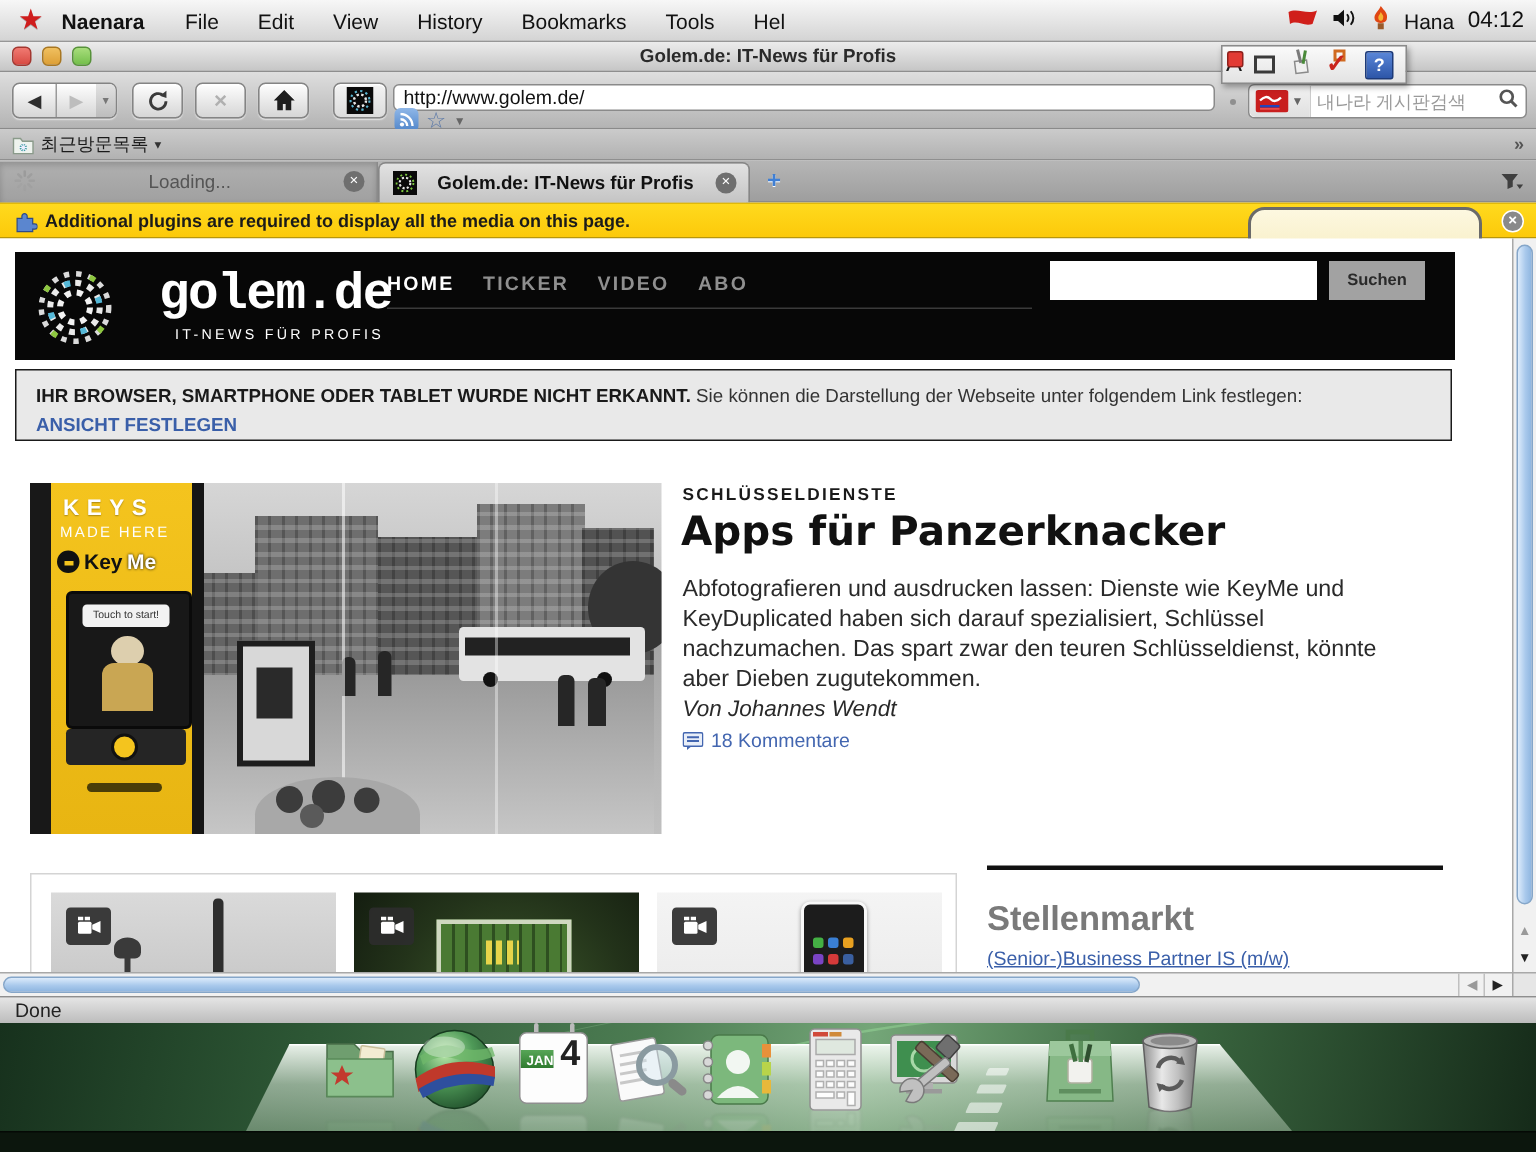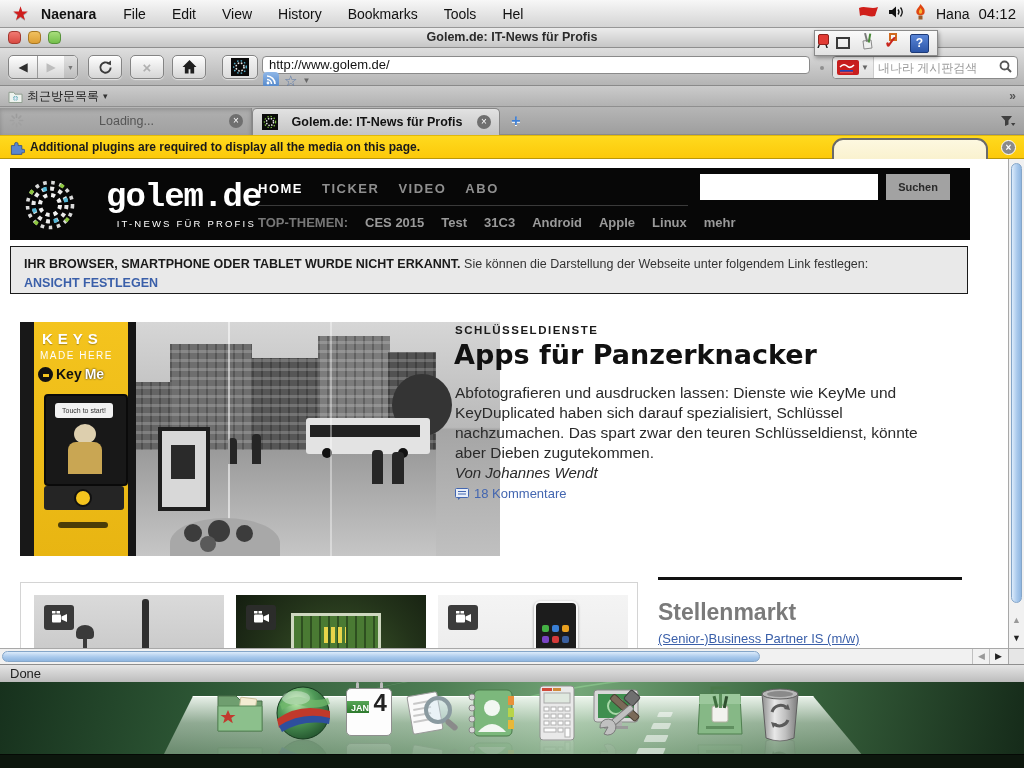--- a/index.html
+++ b/index.html
@@ -100,21 +100,21 @@
   .g-notice .nl{display:block;font-weight:bold;color:#3a5fa9;}
 
   
   .art-kicker{position:absolute;left:455px;top:165px;font-size:11.5px;font-weight:bold;letter-spacing:1.5px;color:#1a1a1a;}
   .art-title{position:absolute;left:454px;top:180px;font-size:27px;font-weight:bold;color:#111;font-family:"DejaVu Sans",sans-serif;}
   .art-teaser{position:absolute;left:455px;top:224px;width:475px;font-size:15.5px;line-height:20px;color:#2a2a2a;}
   .art-byline{position:absolute;left:455px;top:305px;font-size:15px;font-style:italic;color:#2a2a2a;}
   .art-comments{position:absolute;left:455px;top:327px;display:flex;align-items:center;gap:5px;font-size:13px;color:#4366b0;}
 
   
-  .photo{position:absolute;left:20px;top:163px;width:480px;height:234px;overflow:hidden;background:linear-gradient(#d6d6d6 0%,#b9b9b9 45%,#a5a5a5 46%,#c0c0c0 100%);}
+  .photo{position:absolute;left:20px;top:163px;width:421px;height:234px;overflow:hidden;background:linear-gradient(#d6d6d6 0%,#b9b9b9 45%,#a5a5a5 46%,#c0c0c0 100%);}
   .ph-bldg{position:absolute;box-sizing:border-box;background-image:repeating-linear-gradient(0deg,rgba(255,255,255,.18) 0 3px,transparent 3px 9px),repeating-linear-gradient(90deg,rgba(0,0,0,.22) 0 2px,transparent 2px 9px);}
   .ph-street{position:absolute;left:0;top:128px;width:416px;height:106px;background:linear-gradient(#9a9a9a,#c6c6c6);}
   .ph-bus{position:absolute;left:286px;top:96px;width:124px;height:36px;background:#e3e3e3;border-radius:3px;}
   .ph-bus .win{position:absolute;left:4px;top:7px;right:10px;height:12px;background:#222;}
   .ph-bus .wh{position:absolute;bottom:-4px;width:10px;height:10px;border-radius:50%;background:#111;}
   .ph-person{position:absolute;width:9px;height:26px;background:#262626;border-radius:4px 4px 0 0;}
   .ph-glass{position:absolute;top:0;width:2px;height:234px;background:rgba(255,255,255,.55);}
   .ph-sign{position:absolute;left:138px;top:105px;width:52px;height:84px;background:#d8d8d8;border:4px solid #1e1e1e;box-sizing:border-box;}
   .ph-sign .logo{position:absolute;left:9px;top:14px;width:24px;height:34px;background:#2a2a2a;}
   .ph-basket{position:absolute;left:150px;top:196px;width:110px;height:50px;background:#a8a8a8;border-radius:50% 50% 8px 8px;}
@@ -400,30 +400,20 @@
       </span>
       <span class="g-brand">golem.de</span>
       <span class="g-tagline">IT-NEWS FÜR PROFIS</span>
       <span class="g-nav">
         <span class="on">HOME</span>
         <span class="off">TICKER</span>
         <span class="off">VIDEO</span>
         <span class="off">ABO</span>
       </span>
       <span class="g-navline"></span>
-      <span class="g-topics">
-        <span class="tlabel">TOP-THEMEN:</span>
-        <span>CES 2015</span>
-        <span>Test</span>
-        <span>31C3</span>
-        <span>Android</span>
-        <span>Apple</span>
-        <span>Linux</span>
-        <span>mehr</span>
-      </span>
       <input class="g-search" type="text" style="">
       <span class="g-searchbtn">Suchen</span>
     </div>
 
     <div class="g-notice">
       <span class="nb">IHR BROWSER, SMARTPHONE ODER TABLET WURDE NICHT ERKANNT.</span>
       <span class="nt">Sie können die Darstellung der Webseite unter folgendem Link festlegen:</span>
       <span class="nl">ANSICHT FESTLEGEN</span>
     </div>
 

